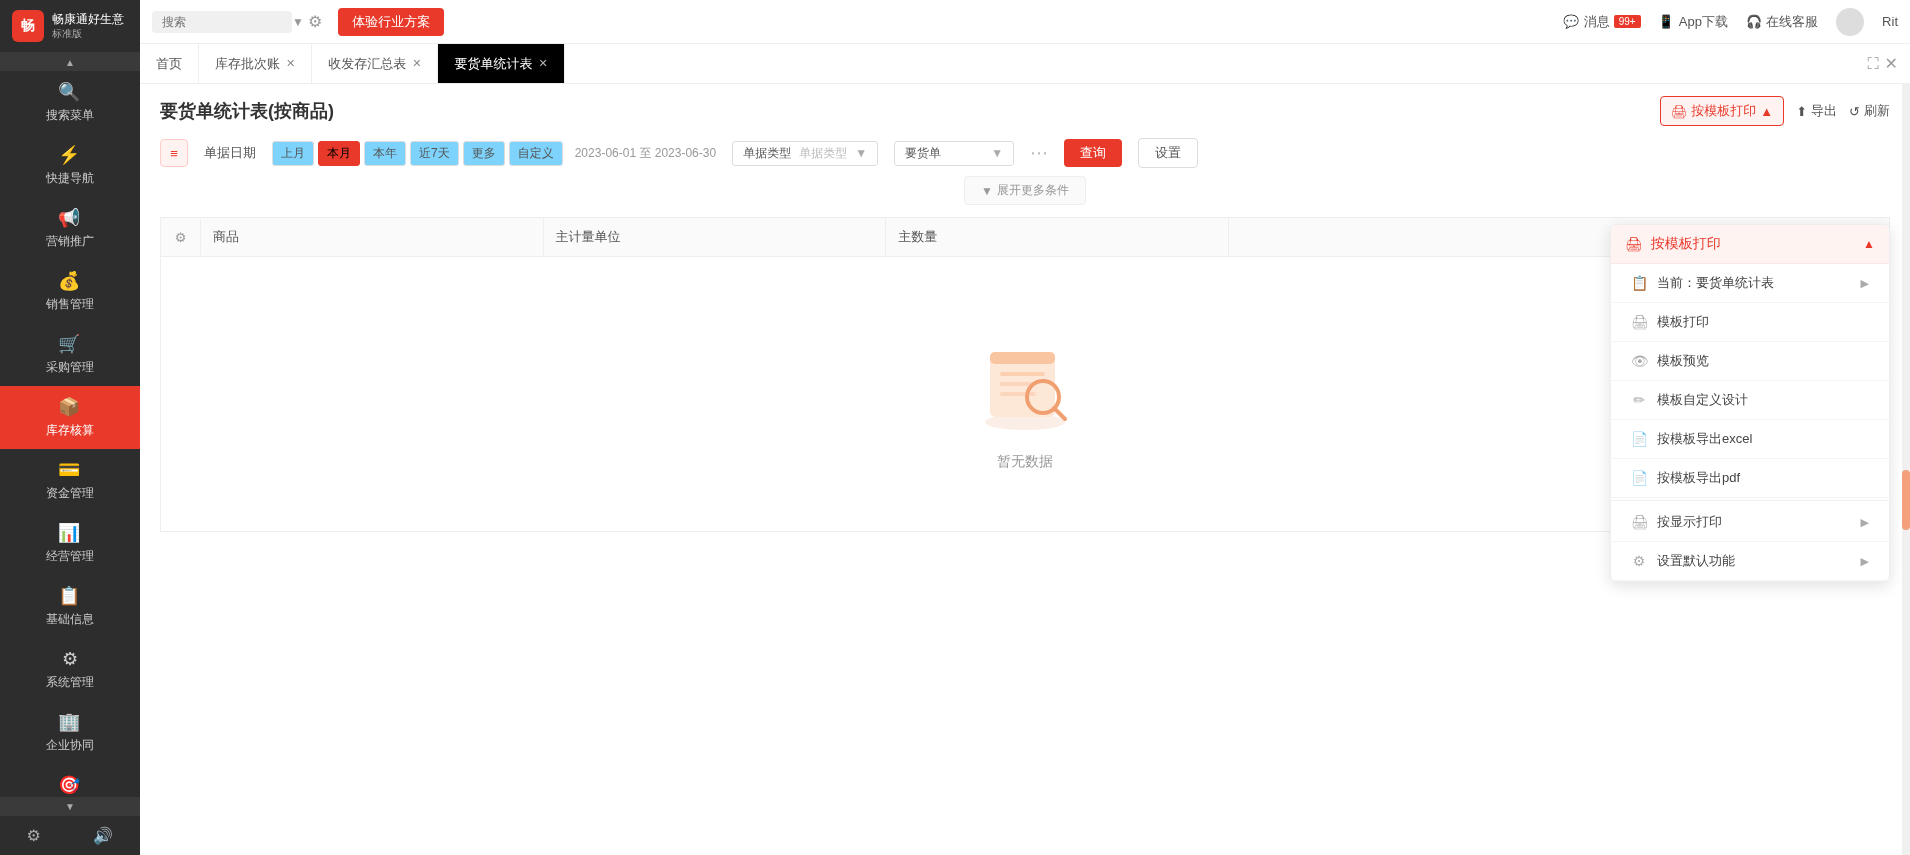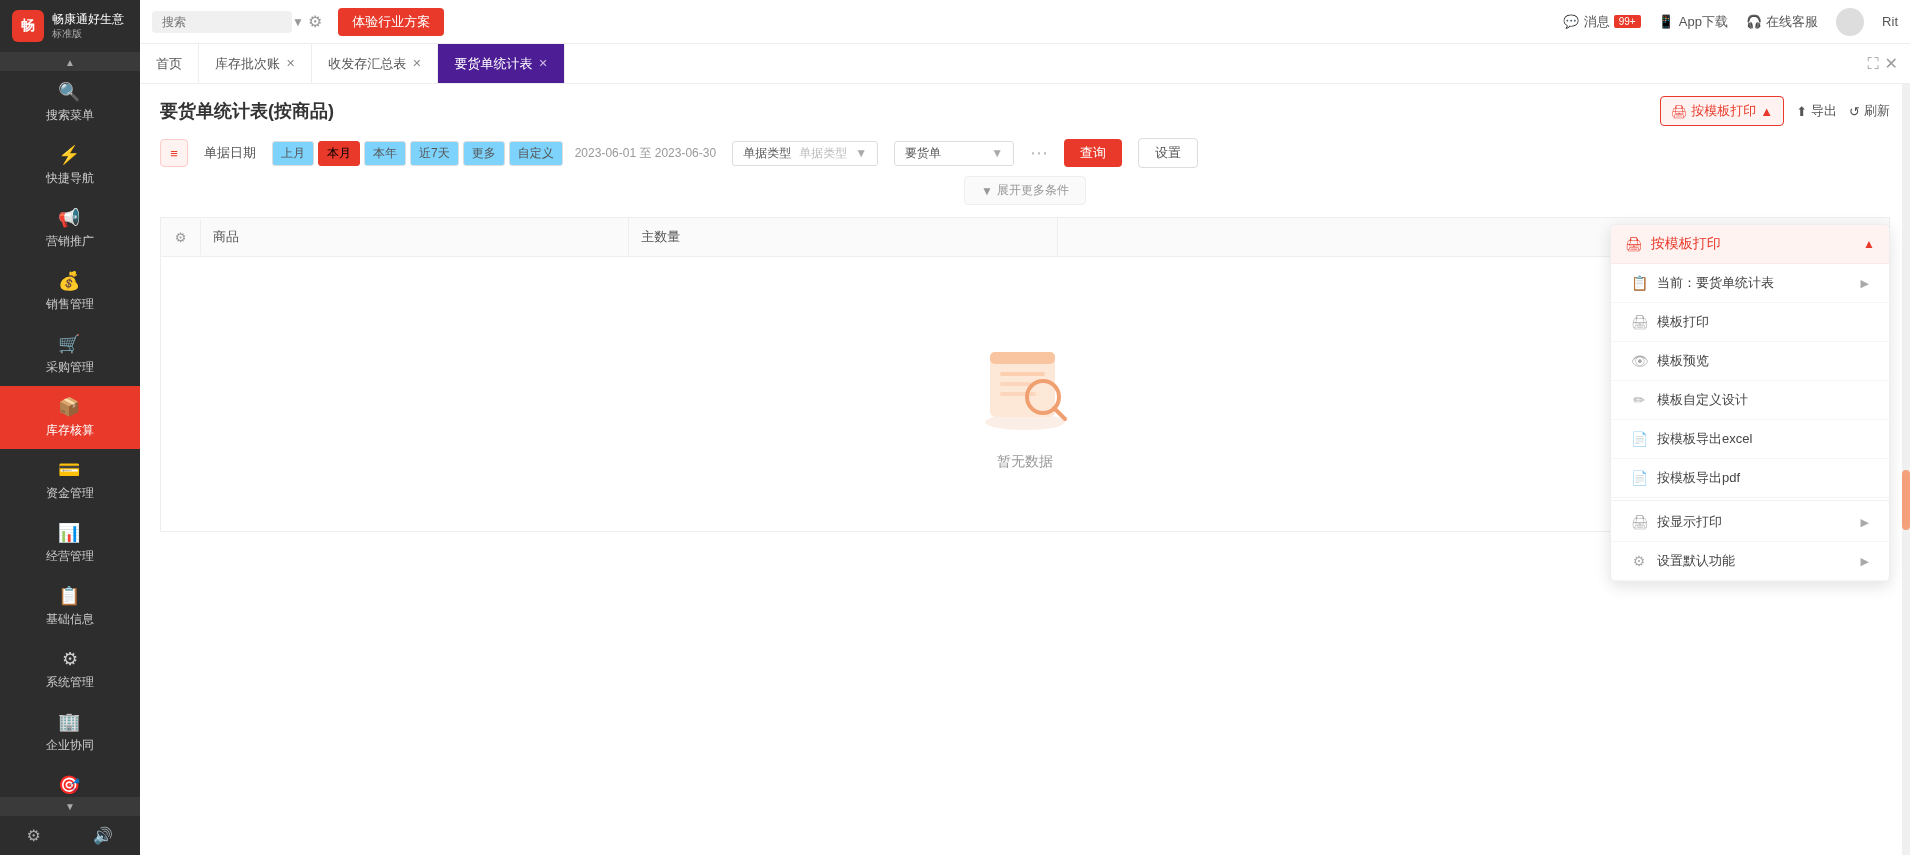--- a/index.html
+++ b/index.html
@@ -146,21 +146,21 @@
     .tab {
       display: flex; align-items: center; gap: 6px;
       padding: 0 16px;
       height: 100%;
       cursor: pointer;
       font-size: 13px;
       color: #555;
       border-right: 1px solid #eee;
       white-space: nowrap;
     }
-    .tab.active-red { background: #4c1d95; color: white; }
+    .tab.active-red { background: #000000; color: white; }
     .tab-close { cursor: pointer; font-size: 11px; color: inherit; opacity: 0.7; }
     .tab-actions {
       margin-left: auto;
       display: flex;
       gap: 6px;
       padding-right: 12px;
       align-items: center;
     }
     .tab-action-btn { color: #999; cursor: pointer; font-size: 16px; }
 
@@ -541,20 +541,21 @@
         </div>
       </div>
     </div>
 
     <div class="table-area">
       <div class="table-header">
         <div class="th-check">
           <span class="th-settings">⚙</span>
         </div>
         <div class="th">商品</div>
+        <div class="th">主计量单位</div>
         <div class="th">主数量</div>
         <div class="th" style="flex:2;"></div>
       </div>
       <div class="table-body">
 
         <div class="empty-state">
           <div class="empty-illustration">
             
             <svg width="120" height="100" viewBox="0 0 120 100">
 

